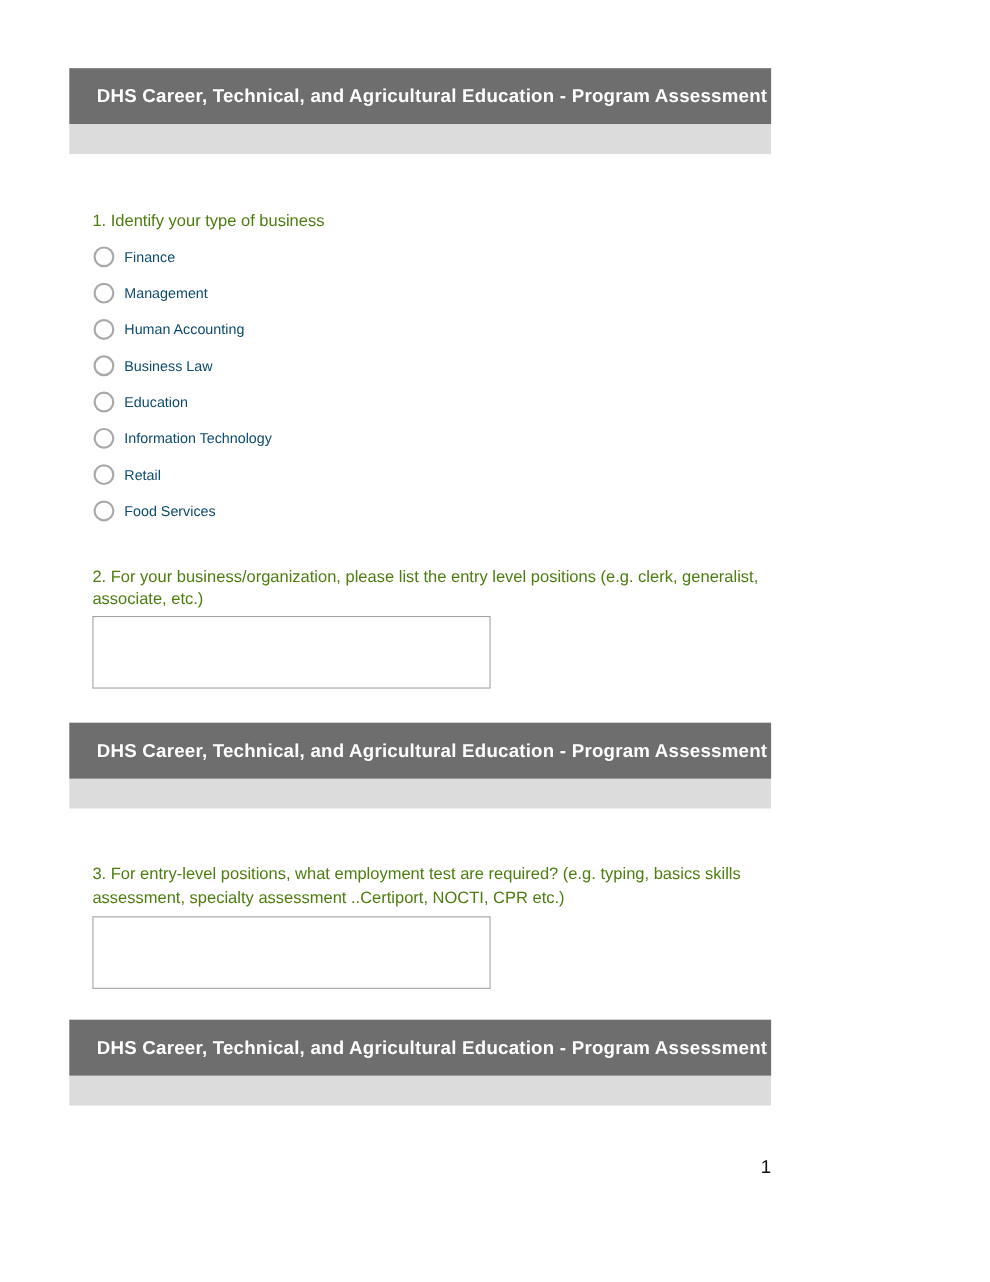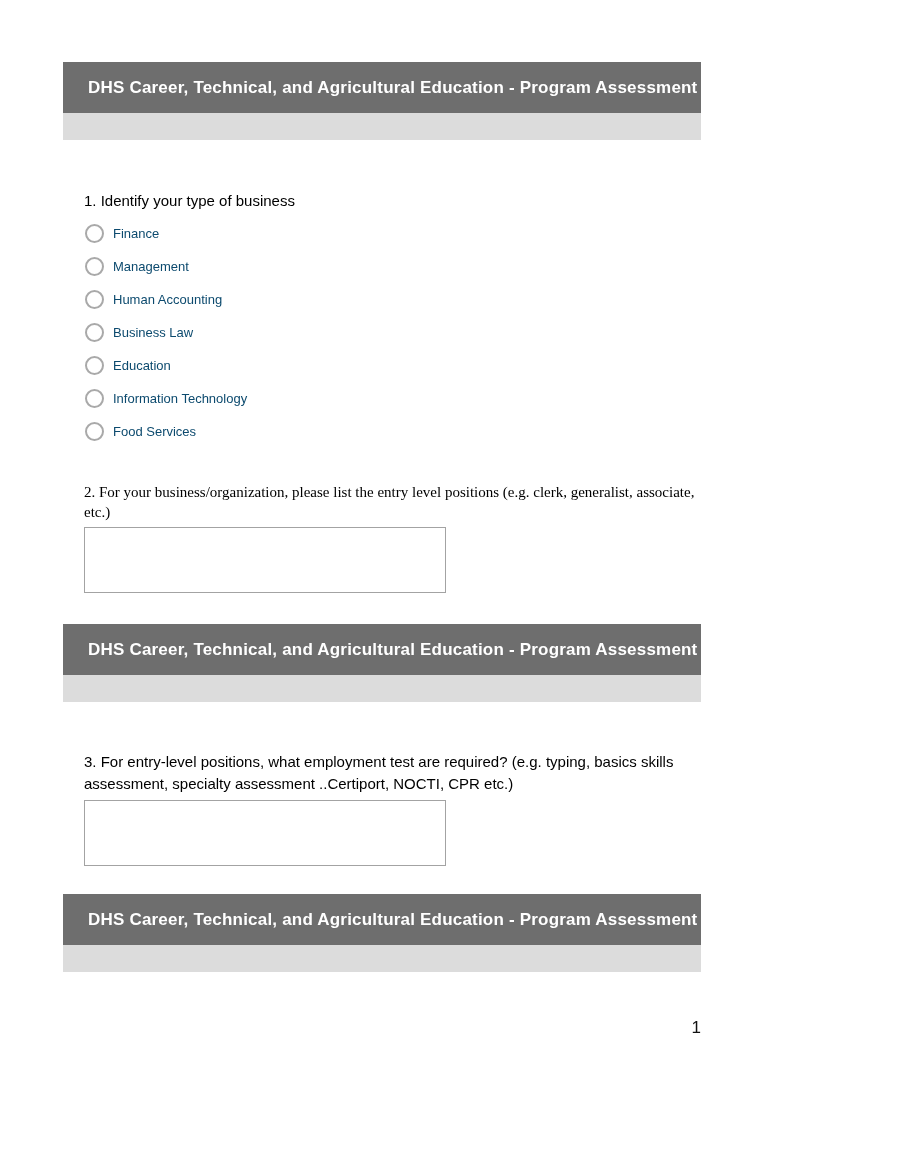--- a/index.html
+++ b/index.html
@@ -39,24 +39,24 @@
     background: #dcdcdc;
   }
   .content {
     margin-left: 63px;
     margin-right: 63px;
     padding-left: 21px;
   }
   .question-label {
     font-size: 15px;
     line-height: 20px;
-    color: #000000;
+    color: #4d7c0f;
   }
   .q1-label { margin-top: 51px; }
-  .q2-label { margin-top: 34px; font-family: Liberation Serif, serif; }
+  .q2-label { margin-top: 34px; }
   .q3-label {
     margin-top: 49px;
     line-height: 22px;
     max-width: 706px;
   }
   .options {
     margin-top: 6px;
   }
   .option-row {
     height: 33px;
@@ -138,20 +138,24 @@
       <div class="option-row">
         <span class="radio"></span>
         <span class="option-label">Education</span>
       </div>
       <div class="option-row">
         <span class="radio"></span>
         <span class="option-label">Information Technology</span>
       </div>
       <div class="option-row">
         <span class="radio"></span>
+        <span class="option-label">Retail</span>
+      </div>
+      <div class="option-row">
+        <span class="radio"></span>
         <span class="option-label">Food Services</span>
       </div>
     </div>
 
     <div class="question-label q2-label">2. For your business/organization, please list the entry level positions (e.g. clerk, generalist, associate, etc.)</div>
     <textarea class="answer-box" style=""></textarea>
   </div>
 
   <div class="band hdr2">
     <div class="survey-header">

